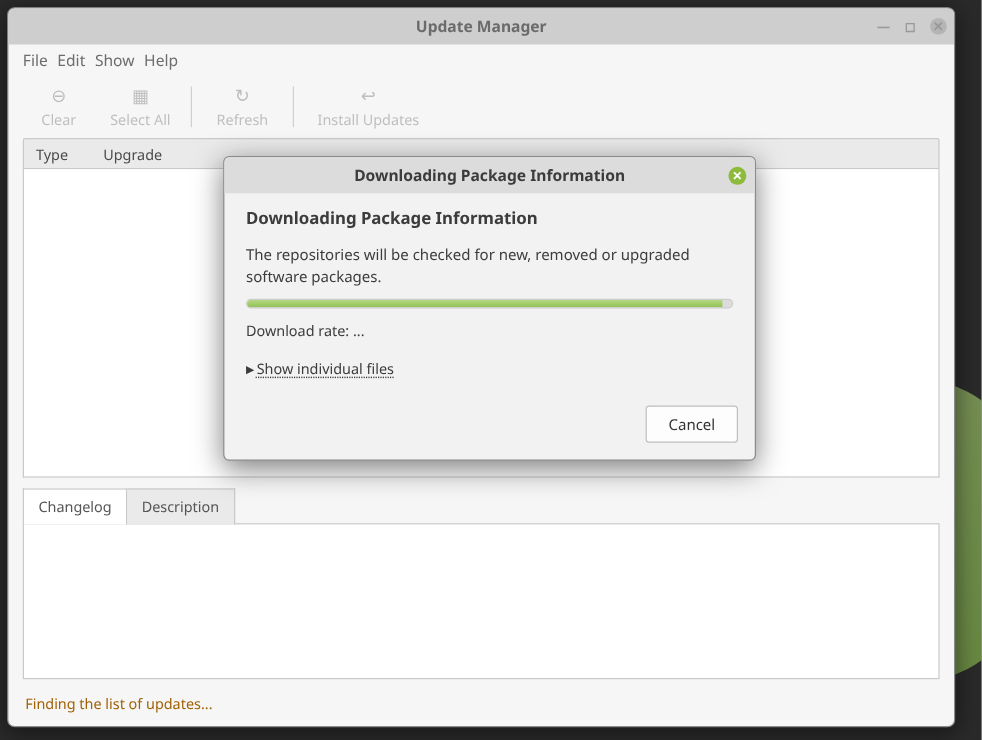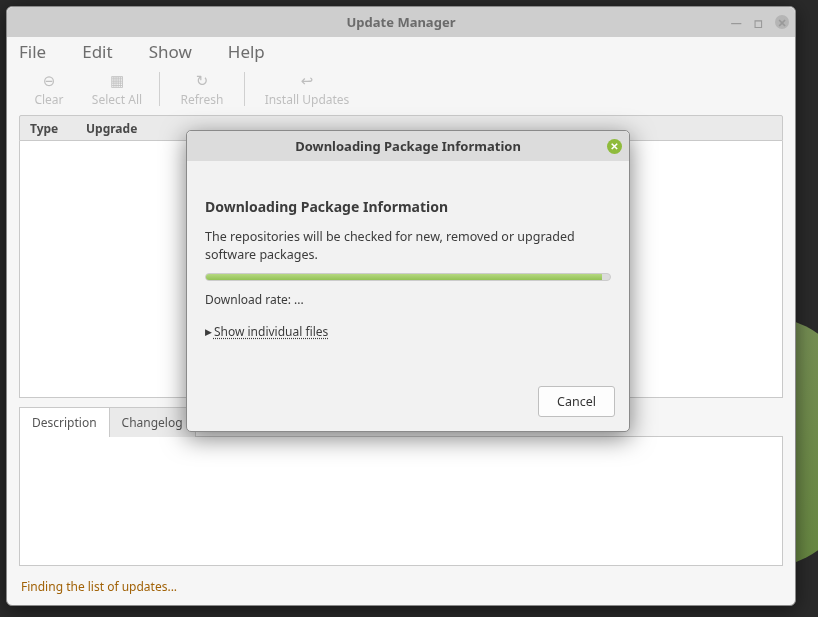--- a/index.html
+++ b/index.html
@@ -11,31 +11,31 @@
       box-shadow: 0 4px 20px rgba(0,0,0,0.5); display: flex; flex-direction: column;
     }
     .titlebar {
       height: 30px; background: #cecece; border-radius: 6px 6px 0 0;
       display: flex; align-items: center; justify-content: center; position: relative;
       color: #6b6b6b; font-size: 13px; font-weight: bold;
     }
     .titlebar-controls { position: absolute; right: 6px; display: flex; gap: 12px; align-items: center; }
     .titlebar-controls span { color: #999; font-size: 11px; cursor: pointer; }
     .titlebar-close { width: 14px; height: 14px; border-radius: 50%; background: #b5b5b5; display: flex; align-items: center; justify-content: center; color: #fff; font-size: 10px; cursor: pointer; }
-    .menubar { height: 26px; display: flex; align-items: flex-end; padding: 0 12px; gap: 36px; font-size: 17px; color: #6d6d6d; }
+    .menubar { height: 26px; display: flex; align-items: center; padding: 0 12px; gap: 8px; font-size: 13px; color: #6d6d6d; }
     .menubar span { cursor: pointer; }
     .toolbar { height: 52px; display: flex; align-items: center; padding: 0 12px; gap: 8px; font-size: 12px; color: #888; }
     .tbtn { display: flex; flex-direction: column; align-items: center; justify-content: center; width: 60px; opacity: 0.5; cursor: pointer; }
     .tbtn .ticon { font-size: 15px; height: 18px; display: flex; align-items: center; justify-content: center; }
     .tbtn .tlabel { font-size: 12px; margin-top: 2px; }
     .tbtn-wide { width: 100px; }
     .tsep { width: 1px; height: 34px; background: #d0d0d0; margin: 0 4px; }
     .list-header {
       margin: 0 12px; border: 1px solid #c9c9c9; background: #eaeaea; height: 26px;
-      display: flex; align-items: center; font-size: 12px; font-weight: bold; color: #4a4a4a;
+      display: flex; align-items: center; font-size: 12px; font-weight: normal; color: #4a4a4a;
       border-radius: 2px 2px 0 0;
     }
     .list-header div { padding: 0 10px; }
     .col-type { width: 56px; }
     .col-upgrade { width: 78px; }
     .col-name { flex: 1; margin-top: 40px; }
     .list-body {
       margin: 0 12px; border: 1px solid #c9c9c9; border-top: none; background: #ffffff;
       flex: 1; min-height: 250px;
     }
@@ -46,21 +46,21 @@
     }
     .tab:first-child { background: #ffffff; border-right: 1px solid #c9c9c9; z-index: 2;}
     .tab + .tab { border-left: none; }
     .tab-panel {
       margin: 0 12px 8px 12px; border: 1px solid #c9c9c9; background: #ffffff; height: 130px;
     }
     .statusbar { padding: 4px 14px 10px 14px; font-size: 12px; color: #a16207; }
     .modal {
       position: absolute; left: 186px; top: 130px; width: 444px;
       background: #f2f2f2; border: 1px solid #8a8a8a; border-radius: 5px;
-      box-shadow: 0 6px 24px rgba(0,0,0,0.5); display: flex; flex-direction: column; gap: 24px;
+      box-shadow: 0 6px 24px rgba(0,0,0,0.5); display: flex; flex-direction: column;
     }
     .modal-title {
       height: 30px; background: #dcdcdc; border-radius: 5px 5px 0 0;
       display: flex; align-items: center; justify-content: center; position: relative;
       font-size: 13px; font-weight: bold; color: #3c3c3c;
     }
     .modal-close {
       position: absolute; right: 7px; width: 15px; height: 15px; border-radius: 50%;
       background: #8fbb3c; color: #fff; display: flex; align-items: center; justify-content: center;
       font-size: 10px; cursor: pointer;
@@ -127,22 +127,22 @@
   </div>
 
   <div class="list-header">
     <div class="col-type">Type</div>
     <div class="col-upgrade">Upgrade</div>
     <div class="col-name">Na</div>
   </div>
   <div class="list-body"></div>
 
   <div class="tabs">
+    <div class="tab">Changelog</div>
     <div class="tab">Description</div>
-    <div class="tab">Changelog</div>
   </div>
   <div class="tab-panel"></div>
 
   <div class="statusbar">Finding the list of updates...</div>
 </div>
 
 <div class="modal">
   <div class="modal-title">
     <span>Downloading Package Information</span>
     <span class="modal-close">✕</span>

